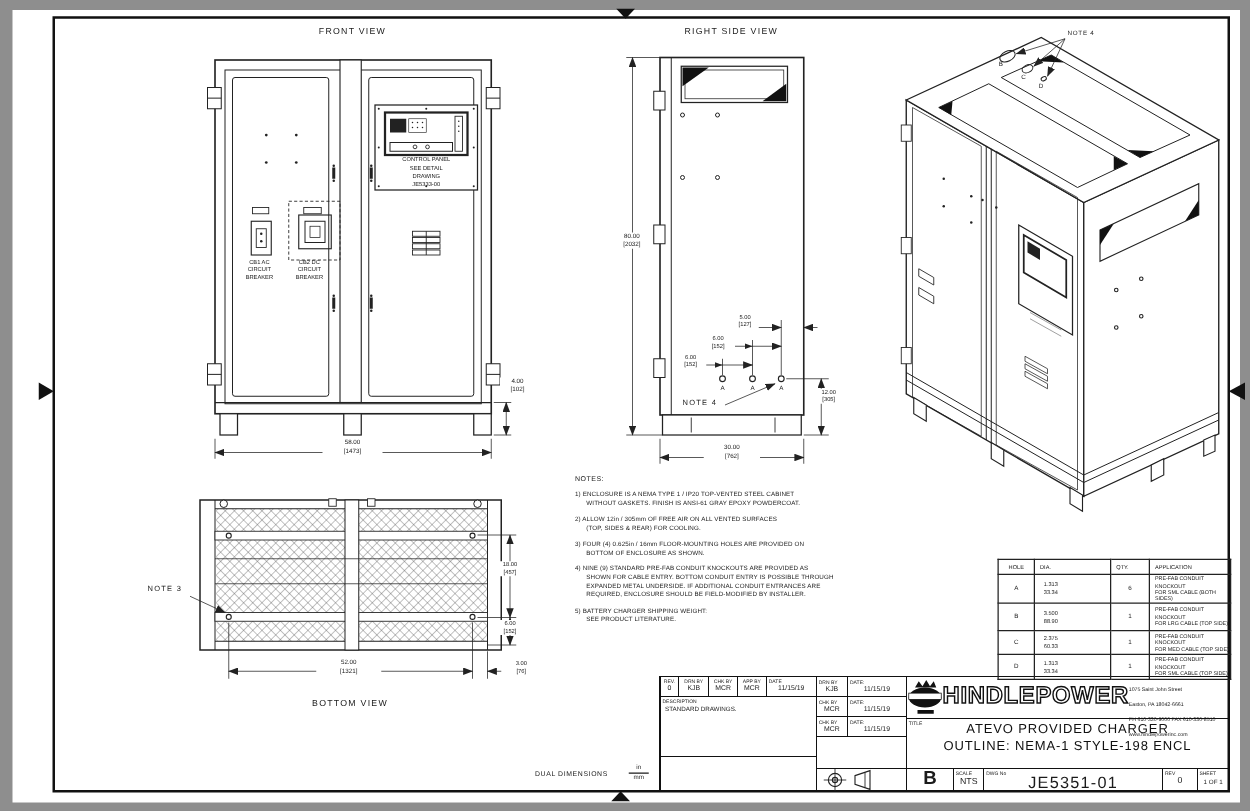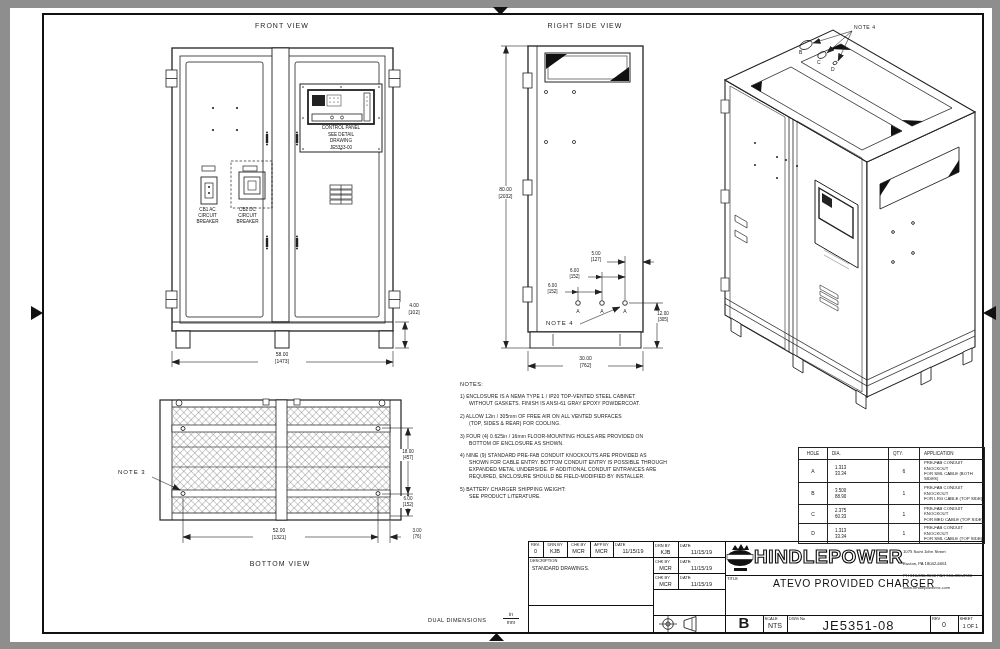--- a/index.html
+++ b/index.html
@@ -511,27 +511,28 @@
 <div class="t f42" style="left:903px;top:543.5px;width:80px;line-height:1.4">
   <span style="display:block">1075 Saint John Street</span>
   <span style="display:block">Easton, PA  18042-6661</span>
   <span style="display:block">PH 610-330-9000  FAX 610-330-8510</span>
   <span style="display:block">www.hindlepowerinc.com</span>
 </div>
 
 <div class="t f4" style="left:727px;top:576px">TITLE</div>
 <div class="titleBig">
   <span>ATEVO PROVIDED CHARGER</span>
+  <span>OUTLINE: NEMA-1 STYLE-198 ENCL</span>
 </div>
 
 <div class="t c b-size" style="left:725px;top:614px;width:38px;font-size:15px">B</div>
 <div class="t f4" style="left:764.5px;top:616px">SCALE</div>
 <div class="t c f7" style="left:763px;top:621.5px;width:24px;letter-spacing:0">NTS</div>
 <div class="t f4" style="left:789px;top:616px">DWG No</div>
-<div class="t c" style="left:787px;top:617.5px;width:143px;font-size:13px;letter-spacing:1px">JE5351-08</div>
+<div class="t c" style="left:787px;top:617.5px;width:143px;font-size:13px;letter-spacing:1px">JE5351-01</div>
 <div class="t f4" style="left:932px;top:616px">REV</div>
 <div class="t c f7" style="left:930px;top:621px;width:28px;letter-spacing:0">0</div>
 <div class="t f4" style="left:959.5px;top:616px">SHEET</div>
 <div class="t c f5" style="left:958px;top:623px;width:25px">1 OF 1</div>
 
 <div class="t f55" style="left:428px;top:617px;letter-spacing:.5px">DUAL DIMENSIONS</div>
 <div class="frac">
   <span class="fu">in</span>
   <span class="fd">mm</span>
 </div>

